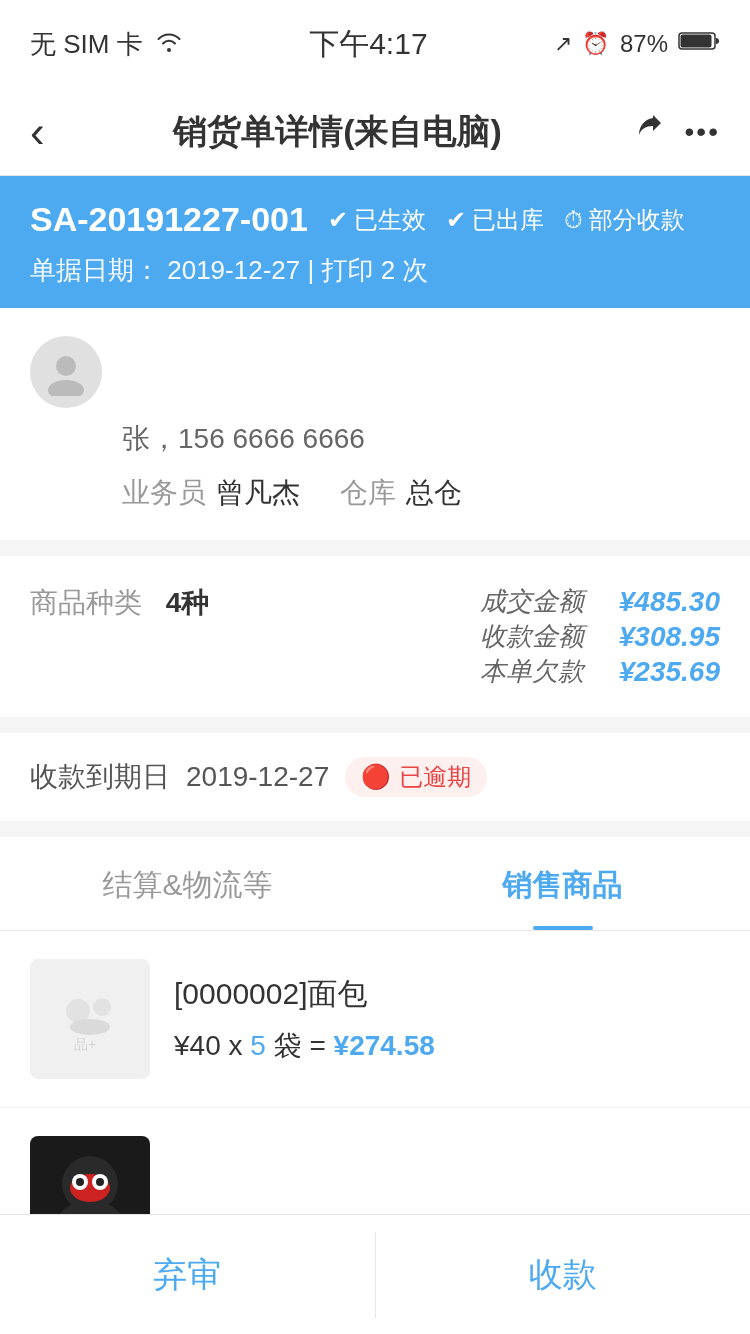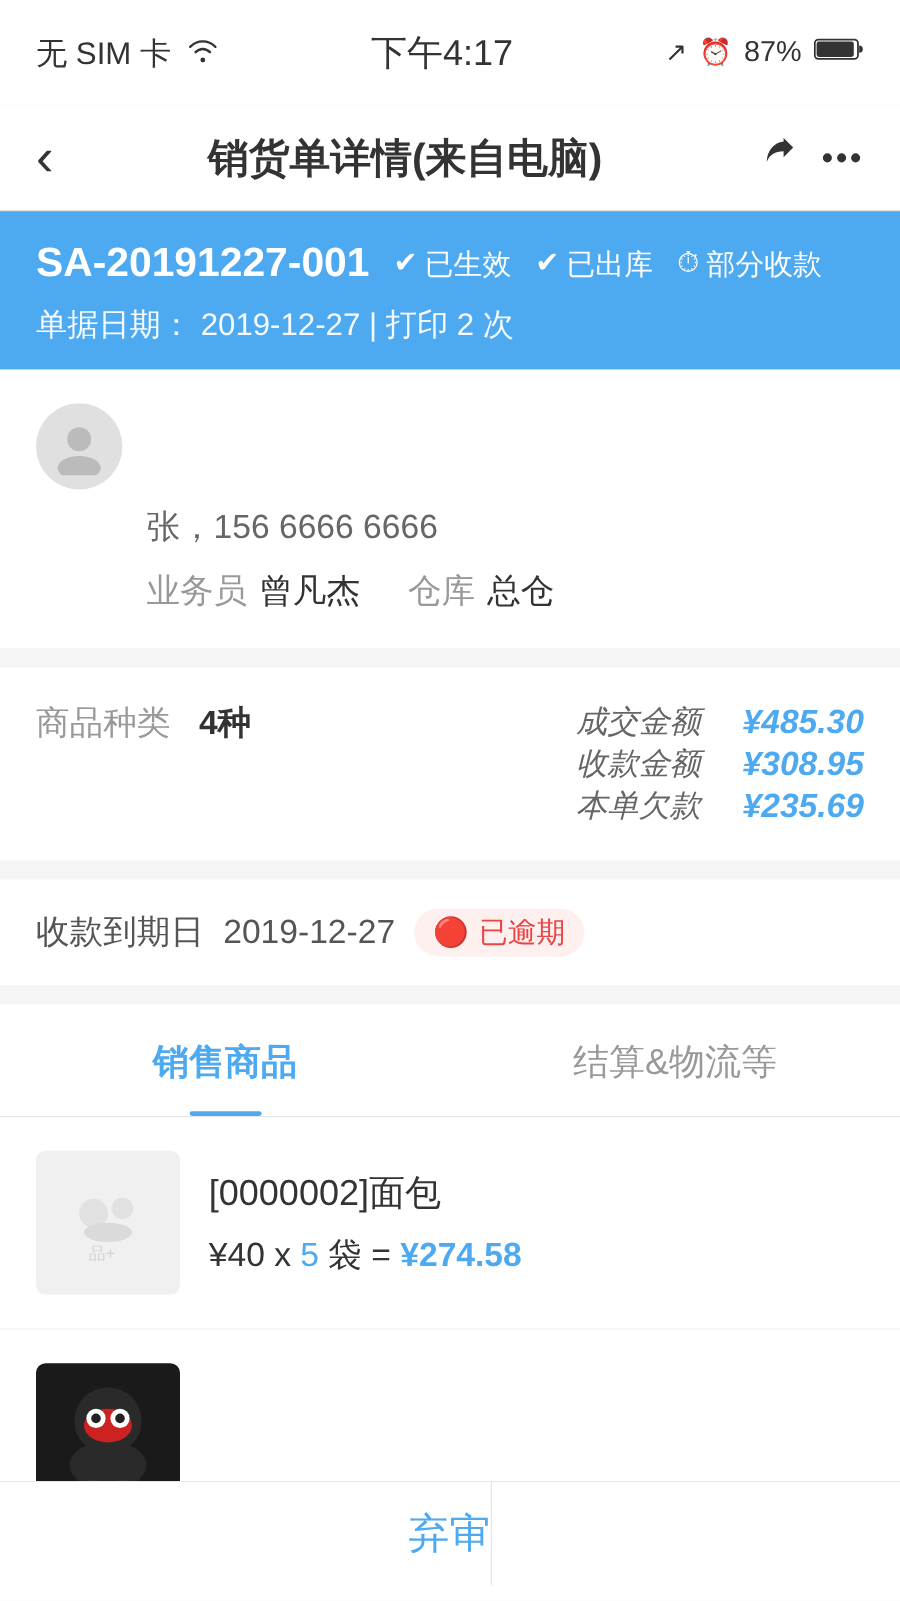--- a/index.html
+++ b/index.html
@@ -237,26 +237,25 @@
     .product-price { font-size: 28px; color: #333; }
     .price-blue { color: #4da9f0; }
     .price-total { color: #4da9f0; font-weight: 600; }
 
     
     .bottom-bar {
       position: fixed;
       bottom: 0;
       left: 0;
       width: 750px;
-      height: 100px;
+      height: 120px;
       background: #fff;
       border-top: 1px solid #e5e5e5;
       display: flex;
       align-items: center;
-      flex-direction: column;
     }
     .bottom-btn {
       flex: 1;
       text-align: center;
       font-size: 34px;
       font-weight: 500;
       cursor: pointer;
       padding: 20px 0;
     }
     .bottom-btn.cancel { color: #4da9f0; border-right: 1px solid #e5e5e5; }
@@ -379,22 +378,22 @@
   <span>收款到期日</span>
   <span>2019-12-27</span>
   <span class="overdue-badge">
     <span style="font-size:24px; color:#e84545;">🔴</span>
     <span style="color:#e84545;">已逾期</span>
   </span>
 </div>
 
 <div class="tabs-section">
   <div class="tabs-bar">
+    <div class="tab-item">结算&amp;物流等</div>
     <div class="tab-item active">销售商品</div>
-    <div class="tab-item">结算&amp;物流等</div>
   </div>
 </div>
 
 <div class="product-list">
 
   <div class="product-item">
     <div class="product-img">
       <svg viewBox="0 0 80 80" fill="none" xmlns="http://www.w3.org/2000/svg">
         <circle cx="28" cy="32" r="12" fill="#ccc"></circle>
         <circle cx="52" cy="28" r="9" fill="#ccc"></circle>

